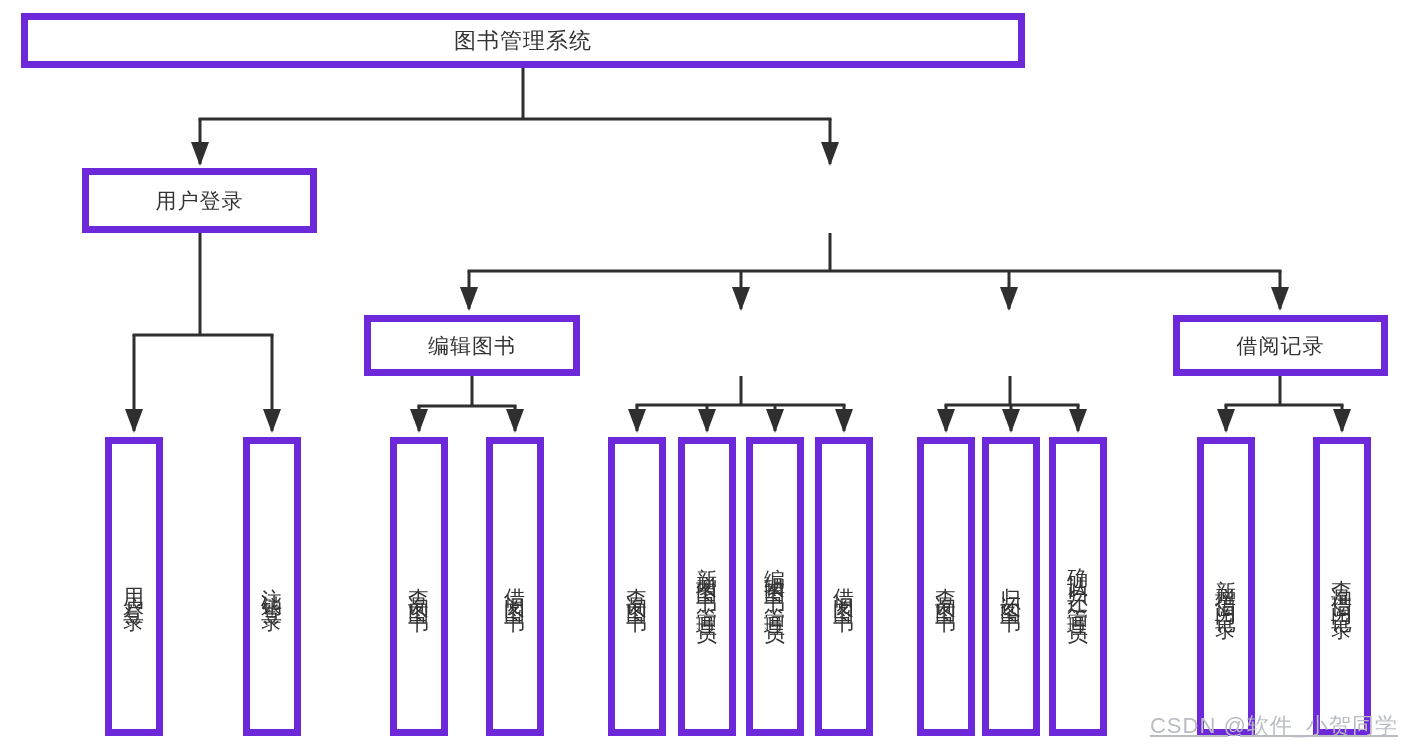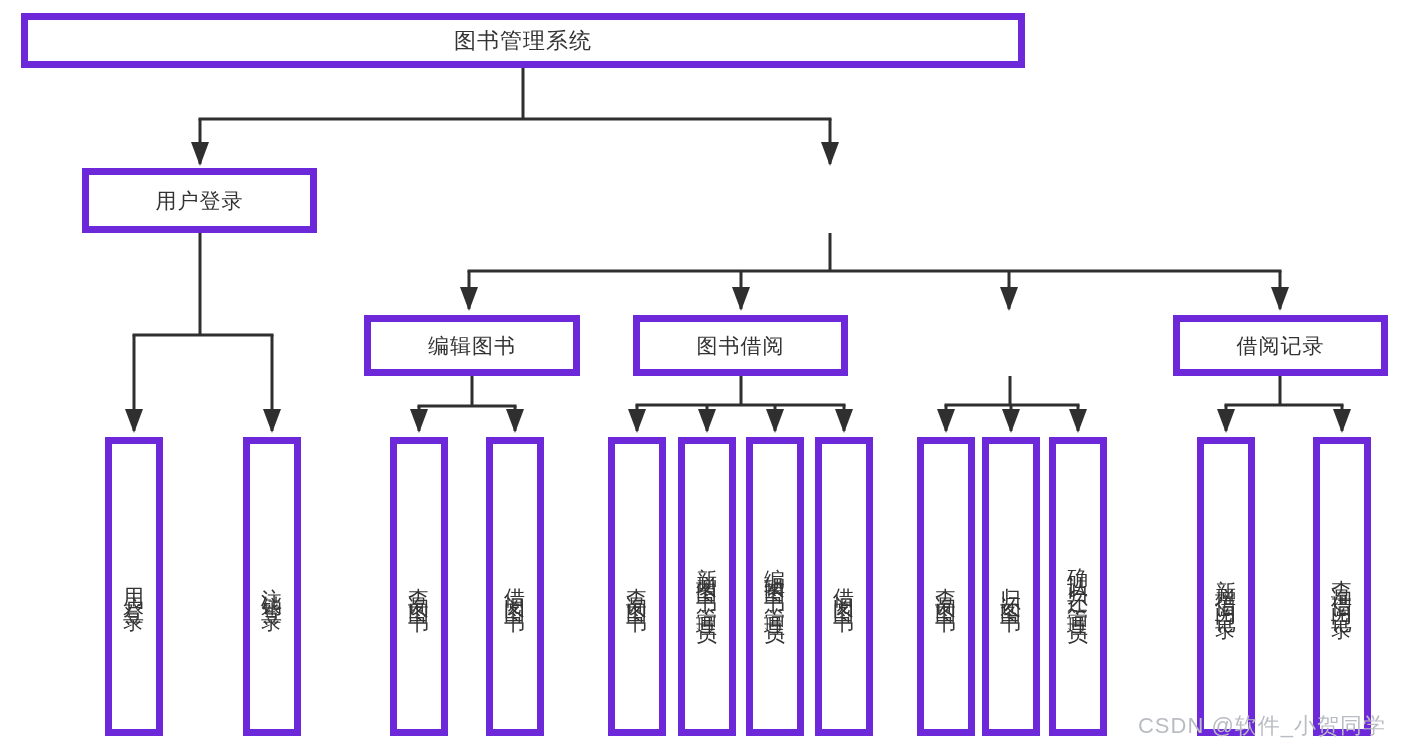--- a/index.html
+++ b/index.html
@@ -36,26 +36,27 @@
   .node.branch-box span { font-size: 21px; letter-spacing: 1px; }
   .node.leaf-box span {
     writing-mode: vertical-rl;
     text-orientation: mixed;
     font-size: 21px;
     letter-spacing: 8px;
     line-height: 1;
   }
   .watermark {
     position: absolute;
-    right: 19px;
+    right: 7px;
     bottom: 6px;
     font-size: 22px;
     color: #b9bdc3;
     letter-spacing: 1px;
     white-space: nowrap;
+    text-decoration: underline;
   }
 </style>
 </head>
 <body>
 
 <div class="canvas">
 
   <svg class="connector-layer" width="1405" height="747" viewBox="0 0 1405 747" xmlns="http://www.w3.org/2000/svg">
     <defs>
       <marker id="ah" markerUnits="userSpaceOnUse" markerWidth="24" markerHeight="18" viewBox="0 0 24 18" refX="22" refY="9" orient="auto">
@@ -122,23 +123,20 @@
     <span>图书管理系统</span>
   </div>
 
   <div class="node branch-box" style="left:82px;top:168px;width:235px;height:65px">
     <span>用户登录</span>
   </div>
 
   <div class="node branch-box" style="left:364px;top:315px;width:216px;height:61px">
     <span>编辑图书</span>
   </div>
-  <div class="node branch-box" style="left:633px;top:315px;width:215px;height:61px">
-    <span>图书借阅</span>
-  </div>
   <div class="node branch-box" style="left:1173px;top:315px;width:215px;height:61px">
     <span>借阅记录</span>
   </div>
 
   <div class="node leaf-box" style="left:105px;top:437px;width:58px;height:299px">
     <span>用户登录</span>
   </div>
   <div class="node leaf-box" style="left:243px;top:437px;width:58px;height:299px">
     <span>注销登录</span>
   </div>

